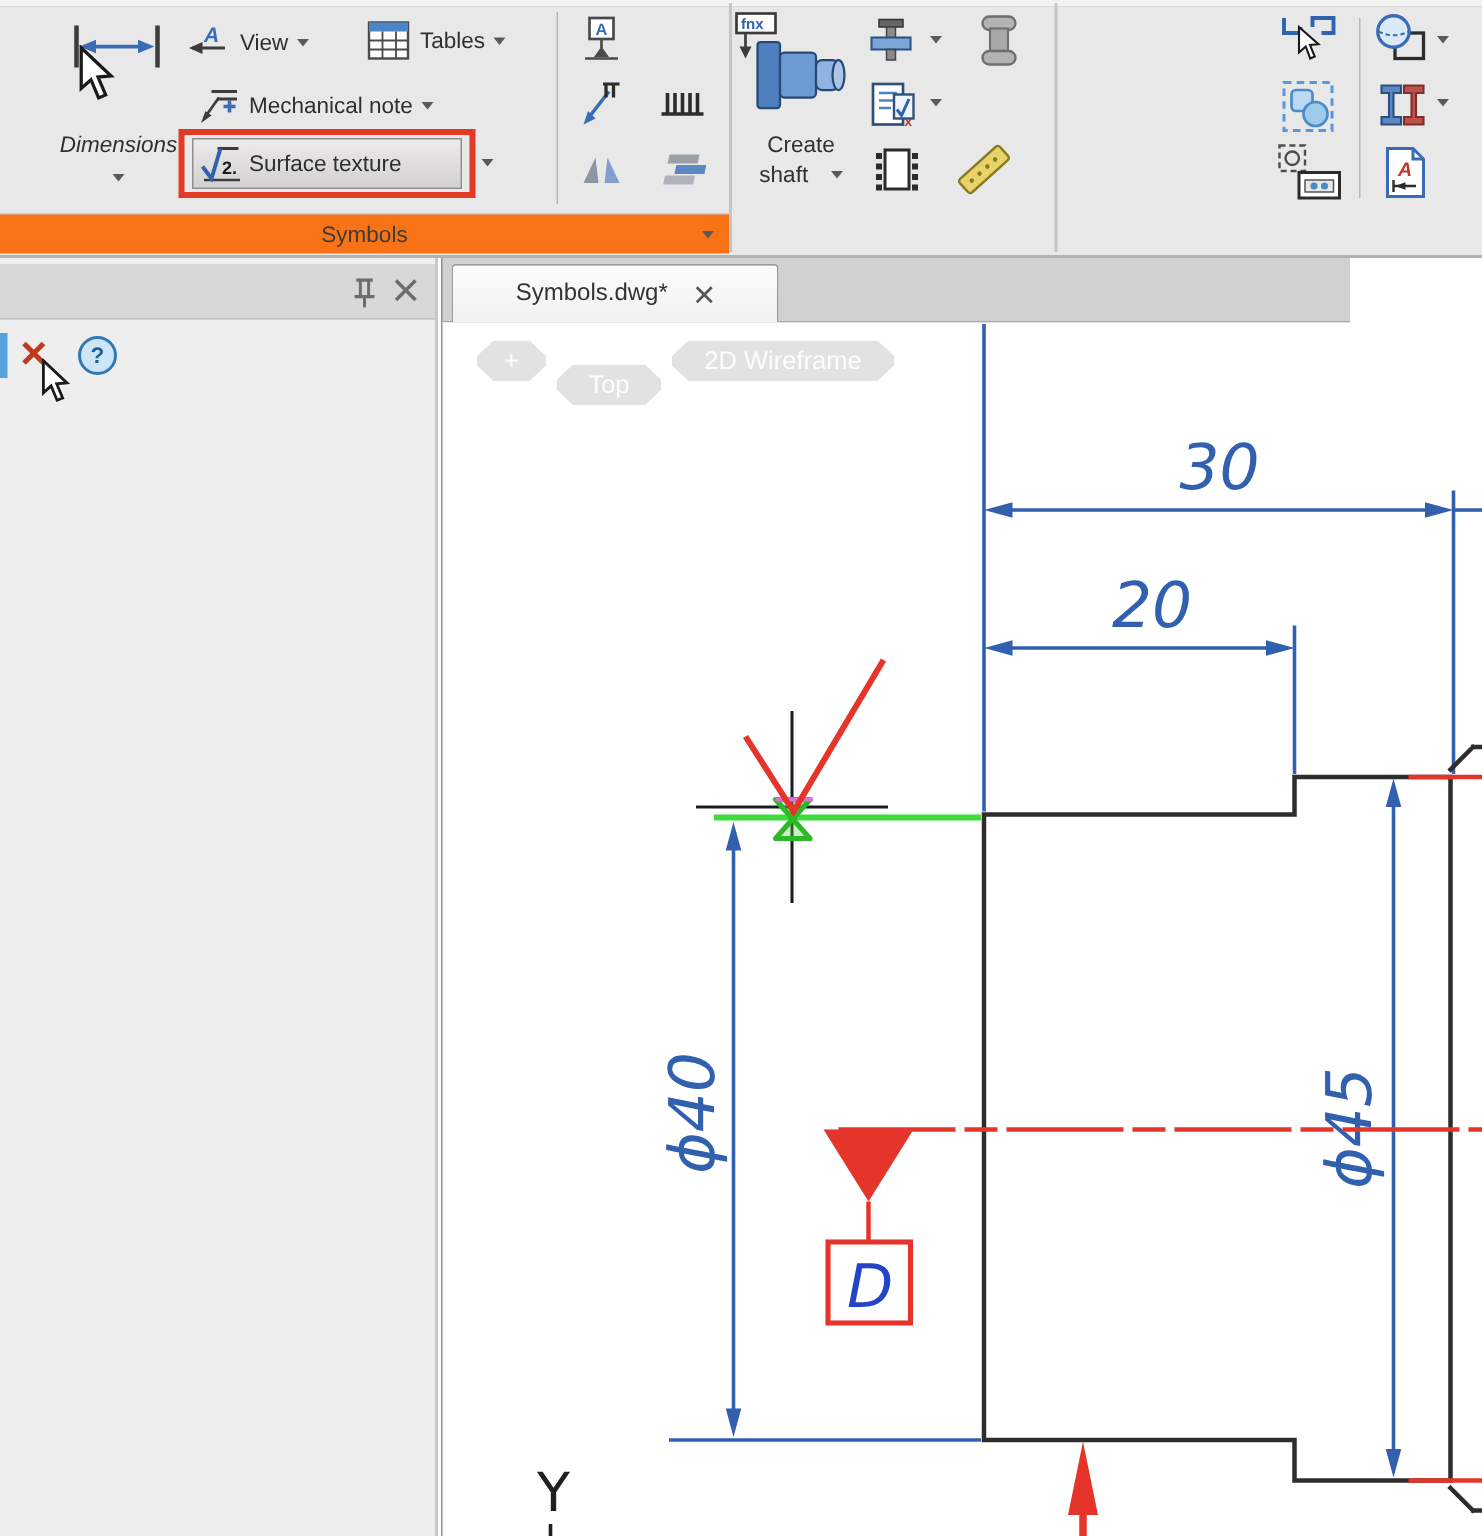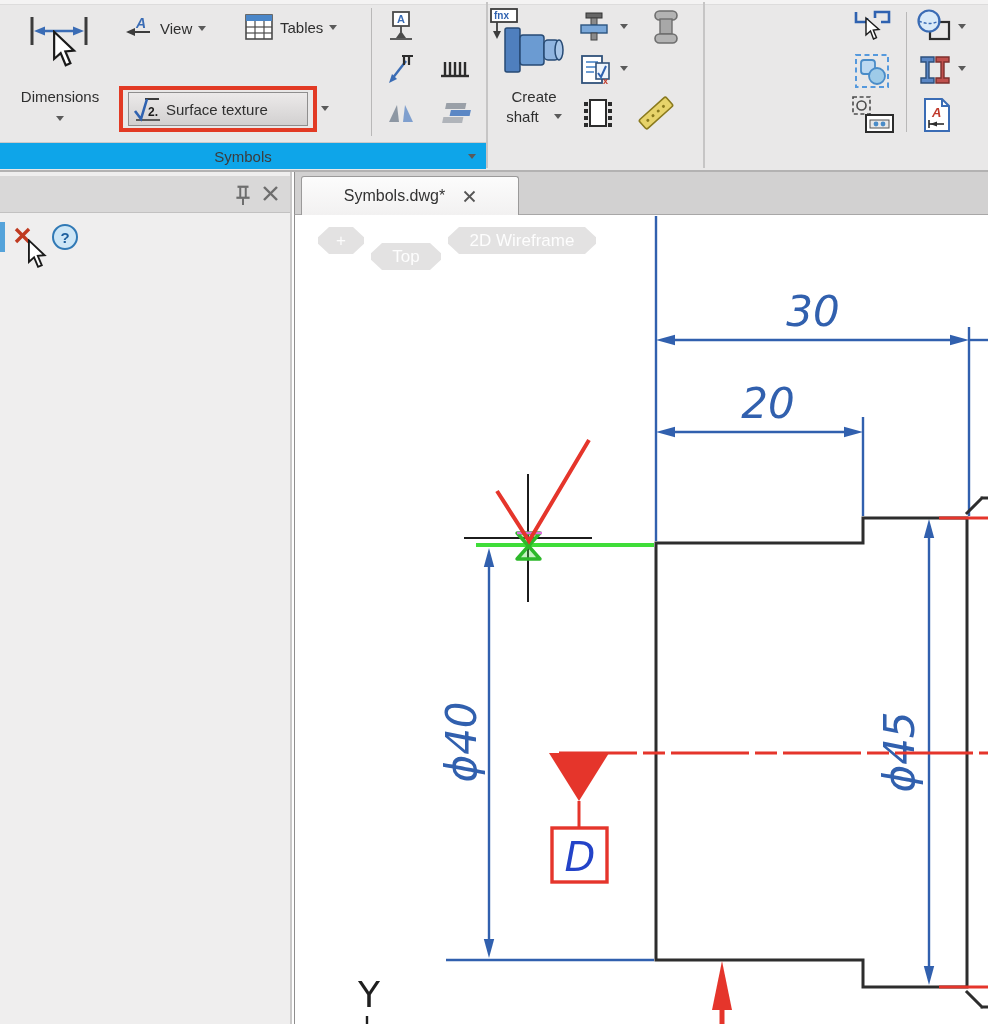--- a/index.html
+++ b/index.html
@@ -5,51 +5,51 @@
   * { margin:0; padding:0; box-sizing:border-box; }
   html,body { width:988px; height:1024px; font-family:"Liberation Sans", sans-serif; }
   #app { position:relative; width:988px; height:1024px; background:#fff; overflow:hidden; }
   .abs { position:absolute; }
 
   
   #ribbon { position:absolute; left:0; top:0; width:988px; height:172px; background:#e9e8e8; border-bottom:2px solid #b3b2b2; }
   #ribbon .topstrip { position:absolute; left:0; top:0; width:988px; height:5px; background:#f4f3f3; border-bottom:1px solid #dddcdc; }
   .panel-sep { position:absolute; top:2px; height:166px; width:2px; background:#c6c5c5; }
   .inner-sep { position:absolute; width:1px; background:#b9b8b8; }
-  .panel-strip { position:absolute; top:142px; height:27px; background:#0ea5e9; border-top:1px solid #cbcaca; color:#3c3c3c; font-size:15px; display:flex; align-items:center; justify-content:center; }
+  .panel-strip { position:absolute; top:142px; height:27px; background:#f97316; border-top:1px solid #cbcaca; color:#3c3c3c; font-size:15px; display:flex; align-items:center; justify-content:center; }
   .ribbon-label { color:#2f2f2f; font-size:15px; white-space:nowrap; }
   .caret { width:0; height:0; border-left:4px solid transparent; border-right:4px solid transparent; border-top:5px solid #5a5a5a; display:inline-block; }
   .big-btn { position:absolute; display:flex; flex-direction:column; align-items:center; cursor:default; }
   .text-btn { position:absolute; display:flex; align-items:center; gap:6px; height:30px; }
   .small-btn { position:absolute; display:flex; align-items:center; justify-content:center; }
   .surf-btn { position:absolute; display:flex; align-items:center; gap:5px; background:linear-gradient(#eceaea,#d2d0d0); border:1px solid #8f8e8e; padding:0 8px 0 4px; height:34px; }
   .red-box { position:absolute; border:4px solid #e23a24; pointer-events:none; z-index:6; }
   .icon { display:inline-flex; align-items:center; justify-content:center; }
 
   
   #palette { position:absolute; left:0; top:172px; width:292px; height:852px; background:#efeeee; border-right:2px solid #c9c8c8; }
   #palette-title { position:absolute; left:0; top:4px; width:290px; height:37px; background:#d9d8d8; border-bottom:1px solid #c2c1c1; }
   #drawing { position:absolute; left:294px; top:172px; width:694px; height:852px; }
-  #tabbar { position:absolute; left:0; top:0; width:694px; height:43px; background:#d2d1d1; border-bottom:1px solid #a8a7a7; border-left:1px solid #8f8e8e; }
+  #tabbar { position:absolute; left:0; top:0; width:606px; height:43px; background:#d2d1d1; border-bottom:1px solid #a8a7a7; border-left:1px solid #8f8e8e; }
   #doc-tab { position:absolute; left:6px; top:4px; width:218px; height:39px; background:linear-gradient(#fcfcfc,#f2f1f1); border:1px solid #9b9a9a; border-bottom:none; border-radius:3px 3px 0 0; display:flex; align-items:center; justify-content:center; gap:18px; font-size:16px; color:#333; }
   #canvas { position:absolute; left:0; top:43px; width:694px; height:809px; background:#fff; border-left:1px solid #8f8e8e; overflow:hidden; }
   #vp-pills { position:absolute; left:23px; top:12px; display:flex; gap:7px; z-index:3; }
   .pill { height:27px; background:#e3e2e2; color:#fdfdfd; font-size:17px; display:flex; align-items:center; justify-content:center; clip-path:polygon(11px 0%, calc(100% - 11px) 0%, 100% 38%, 100% 62%, calc(100% - 11px) 100%, 11px 100%, 0% 62%, 0% 38%); }
   #help-btn { position:absolute; left:52px; top:52px; width:26px; height:26px; border-radius:50%; background:#cde6f6; border:2px solid #3079b5; color:#1d5f9e; font-size:15px; font-weight:bold; display:flex; align-items:center; justify-content:center; }
   #drawing-svg text { font-family:"DejaVu Sans", sans-serif; }
 </style>
 </head>
 <body>
 
 <div id="app">
 
   <div id="ribbon">
     <div class="topstrip"></div>
 
-    <div class="big-btn" style="left:1px; top:8px; width:118px; height:126px;">
+    <div class="big-btn" style="left:20px; top:8px; width:118px; height:126px;font-style:italic;">
       <span class="icon abs" style="left:28px; top:8px;">
         <svg width="60" height="30" viewBox="0 0 60 30">
             <line x1="3" y1="1" x2="3" y2="29" stroke="#3c3c3c" stroke-width="3"></line>
             <line x1="57" y1="1" x2="57" y2="29" stroke="#3c3c3c" stroke-width="3"></line>
             <line x1="10" y1="15" x2="50" y2="15" stroke="#3a6cb5" stroke-width="2.5"></line>
             <polygon points="5,15 16,10.5 16,19.5" fill="#3a6cb5"></polygon>
             <polygon points="55,15 44,10.5 44,19.5" fill="#3a6cb5"></polygon>
           </svg>
       </span>
       <span class="ribbon-label abs" style="top:80px;">Dimensions</span>
@@ -82,20 +82,34 @@
             <line x1="2" y1="15" x2="28" y2="15" stroke="#4a4a4a" stroke-width="1.2"></line>
             <line x1="2" y1="21" x2="28" y2="21" stroke="#4a4a4a" stroke-width="1.2"></line>
             <line x1="11" y1="9" x2="11" y2="27" stroke="#4a4a4a" stroke-width="1.2"></line>
             <line x1="20" y1="9" x2="20" y2="27" stroke="#4a4a4a" stroke-width="1.2"></line>
           </svg>
       </span>
       <span class="ribbon-label">Tables</span>
       <span class="caret"></span>
     </div>
 
+    <div class="text-btn" style="left:132px; top:55px;">
+      <span class="icon">
+        <svg width="28" height="30" viewBox="0 0 28 30">
+            <line x1="9" y1="6" x2="26" y2="6" stroke="#3c3c3c" stroke-width="2"></line>
+            <line x1="13" y1="11" x2="26" y2="11" stroke="#3c3c3c" stroke-width="2"></line>
+            <line x1="14" y1="10" x2="4" y2="24" stroke="#3c3c3c" stroke-width="1.8"></line>
+            <polygon points="2,27 9,22 5,19" fill="#3c3c3c"></polygon>
+            <line x1="17" y1="16" x2="25" y2="16" stroke="#3a6cb5" stroke-width="2.4"></line>
+            <line x1="21" y1="12" x2="21" y2="20" stroke="#3a6cb5" stroke-width="2.4"></line>
+          </svg>
+      </span>
+      <span class="ribbon-label">Mechanical note</span>
+      <span class="caret"></span>
+    </div>
 
     <div class="surf-btn" style="left:128px; top:92px; width:180px;">
       <span class="icon">
         <svg width="28" height="28" viewBox="0 0 28 28">
             <line x1="3" y1="25" x2="27" y2="25" stroke="#3c3c3c" stroke-width="1.6"></line>
             <line x1="12" y1="4" x2="26" y2="4" stroke="#3c3c3c" stroke-width="2"></line>
             <path d="M2,16 L8,24 L14,4" fill="none" stroke="#2f62b0" stroke-width="2.6"></path>
             <text x="15" y="21" font-size="12" font-weight="bold" fill="#1c1c1c">2.</text>
           </svg>
       </span>

